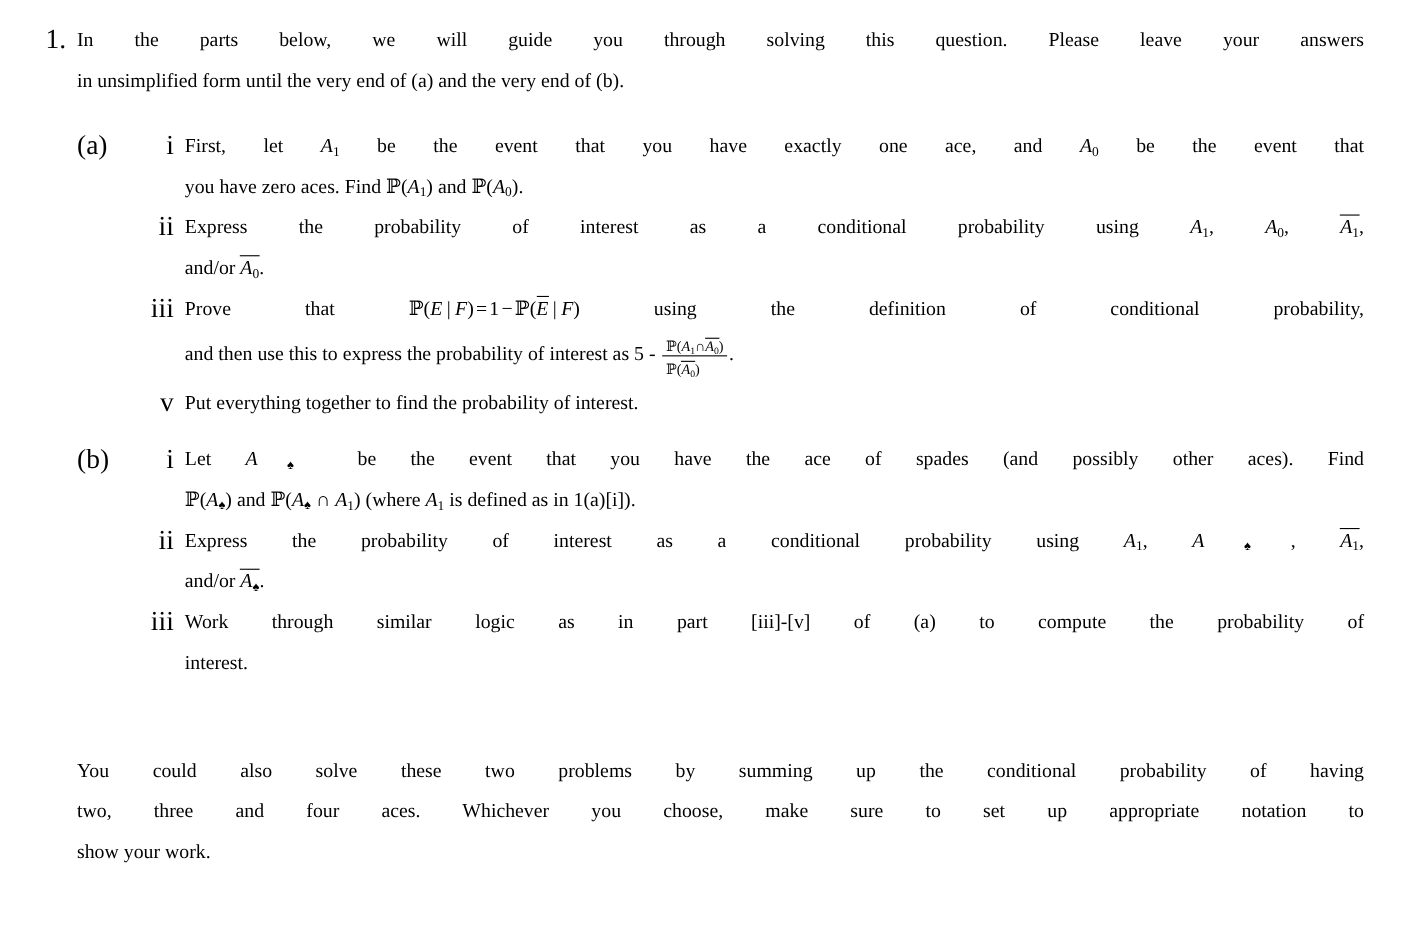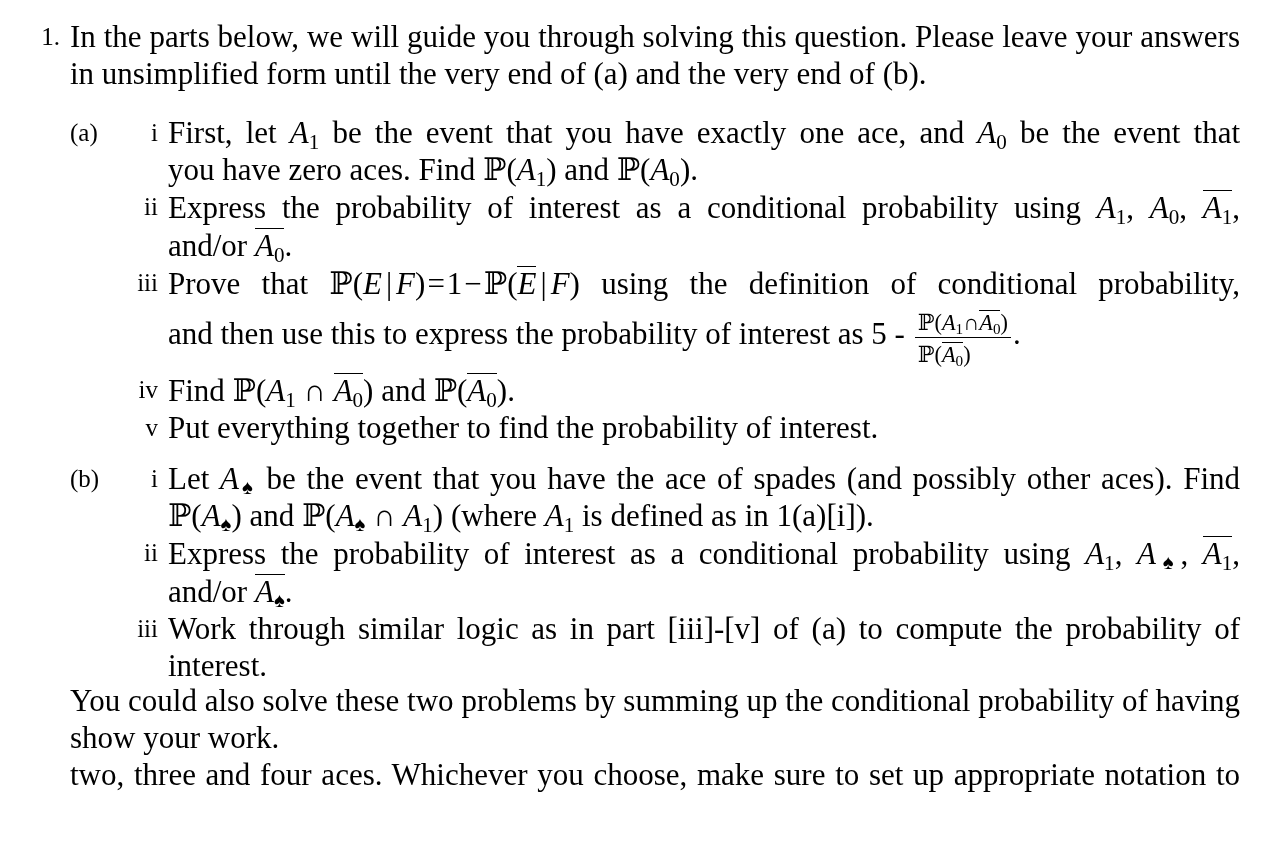--- a/index.html
+++ b/index.html
@@ -51,21 +51,21 @@
     text-align: justify;
     text-justify: inter-word;
     margin: 0;
   }
 
   
   .ln {
     display: block;
     text-align: justify;
     text-align-last: justify;
-    font-size: 31px;
+    font-size: 18px;
     line-height: 37px;
     white-space: nowrap;
   }
   .ln.flush { text-align-last: left; white-space: normal; }
 
   
   .sublist {
     position: relative;
     margin-top: 22px;
   }
@@ -222,29 +222,20 @@
               <div class="roman-marker">iii</div>
               <div class="roman-body">
                 <div class="ln"><span>Prove that</span>&nbsp;<span class="mathrm"><span class="bb">ℙ</span>(<var class="v">E</var><span class="mid">|</span><var class="v">F</var>)<span class="op">=</span>1<span class="op">−</span><span class="bb">ℙ</span>(<span class="ovl"><var class="v">E</var></span><span class="mid">|</span><var class="v">F</var>)</span>&nbsp;<span>using the definition of conditional probability,</span></div>
                 <div class="ln flush"><span>and then use this to express the probability of interest as 5 -</span>
                       <span class="frac"><span class="num"><span class="bb">ℙ</span>(<var class="v">A<sub class="sb">1</sub></var>∩<span class="ovl"><var class="v">A<sub class="sb">0</sub></var></span>)</span><span class="den"><span class="bb">ℙ</span>(<span class="ovl"><var class="v">A<sub class="sb">0</sub></var></span>)</span></span><span>.</span></div>
               </div>
             </div>
 
             <div class="gap-sm"></div>
 
-            <div class="romanitem">
-              <div class="roman-marker">iv</div>
-              <div class="roman-body">
-                <div class="ln flush"><span>Find</span>
-                      <span class="mathrm"><span class="bb">ℙ</span>(<var class="v">A<sub class="sb">1</sub></var> ∩ <span class="ovl"><var class="v">A<sub class="sb">0</sub></var></span>)</span>
-                      <span>and</span>
-                      <span class="mathrm"><span class="bb">ℙ</span>(<span class="ovl"><var class="v">A<sub class="sb">0</sub></var></span>)</span><span>.</span></div>
-              </div>
-            </div>
 
             <div class="romanitem">
               <div class="roman-marker">v</div>
               <div class="roman-body">
                 <div class="ln flush">Put everything together to find the probability of interest.</div>
               </div>
             </div>
 
           </div>
         </div>
@@ -290,18 +281,18 @@
         </div>
 
       </div>
 
     </div>
   </div>
 
   <div class="closing">
     <div class="para">
       <span class="ln">You could also solve these two problems by summing up the conditional probability of having</span>
+      <span class="ln">two, three and four aces. Whichever you choose, make sure to set up appropriate notation to</span>
       <span class="ln flush">show your work.</span>
-      <span class="ln">two, three and four aces. Whichever you choose, make sure to set up appropriate notation to</span>
     </div>
   </div>
 
 </div>
 
 </body></html>

